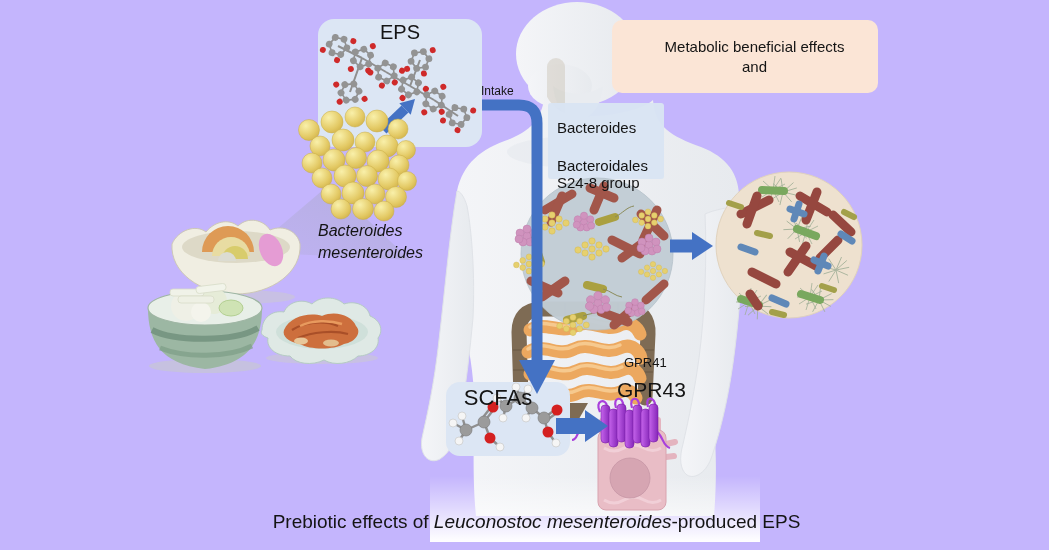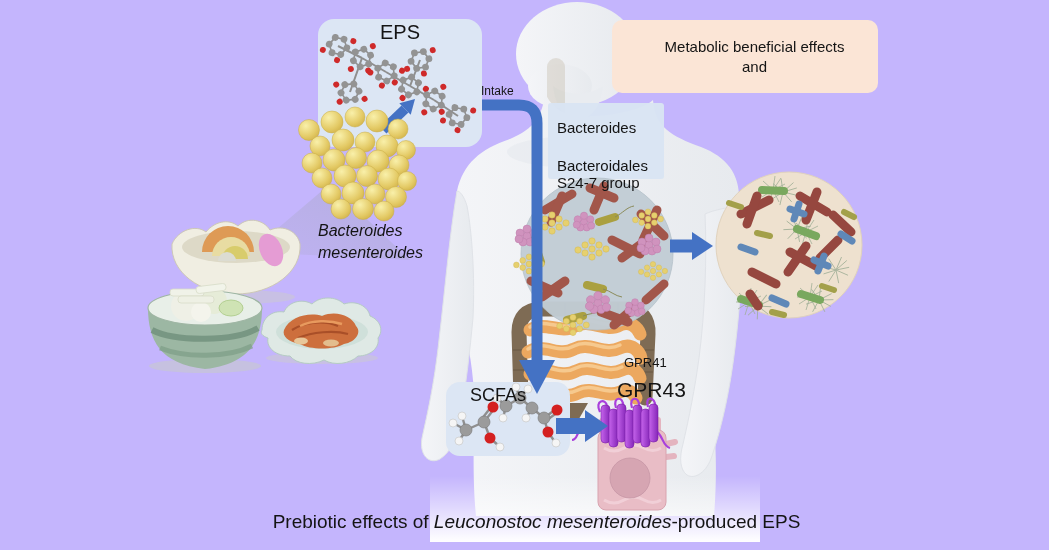--- a/index.html
+++ b/index.html
@@ -15,21 +15,21 @@
   .peach-text{
     left:612px;top:20px;width:285px;height:73px;
     display:flex;flex-direction:column;align-items:center;justify-content:center;
     font-size:15px;line-height:1.3;text-align:center;
   }
   .peach-text .l3{word-spacing:3px;}
   .taxa-text{left:548px;top:103px;width:116px;padding:8px 0 0 9px;box-sizing:border-box;font-size:15px;}
   .taxa-text .it{margin-top:8px;}
   .taxa-text .gap{height:13px;}
   .organism-lbl{left:318px;top:220px;font-size:16px;font-style:italic;line-height:1.35;white-space:nowrap;}
-  .scfas-lbl{left:446px;top:385px;width:104px;text-align:center;font-size:18px;}
+  .scfas-lbl{left:446px;top:385px;width:104px;text-align:center;font-size:22px;}
   .gpr41-lbl{left:624px;top:355px;font-size:13px;}
   .gpr43-lbl{left:617px;top:378px;font-size:21px;}
   .caption{left:0;top:511px;width:1049px;text-align:center;font-size:19px;padding-left:24px;box-sizing:border-box;}
   .caption .it{font-style:italic;}
 </style>
 </head>
 <body>
 
 <div class="canvas">
 
@@ -447,21 +447,21 @@
 
   <div class="lbl peach-text">
     <div>Metabolic beneficial effects</div>
     <div>and</div>
   </div>
 
   <div class="lbl taxa-text">
     <div class="it">Bacteroides</div>
     <div class="gap"></div>
     <div class="it">Bacteroidales</div>
-    <div>S24-7 group</div>
+    <div>S24-8 group</div>
   </div>
 
   <div class="lbl organism-lbl">
     <div>Bacteroides</div>
     <div>mesenteroides</div>
   </div>
 
   <div class="lbl scfas-lbl">SCFAs</div>
 
   <div class="lbl gpr41-lbl">GPR41</div>

